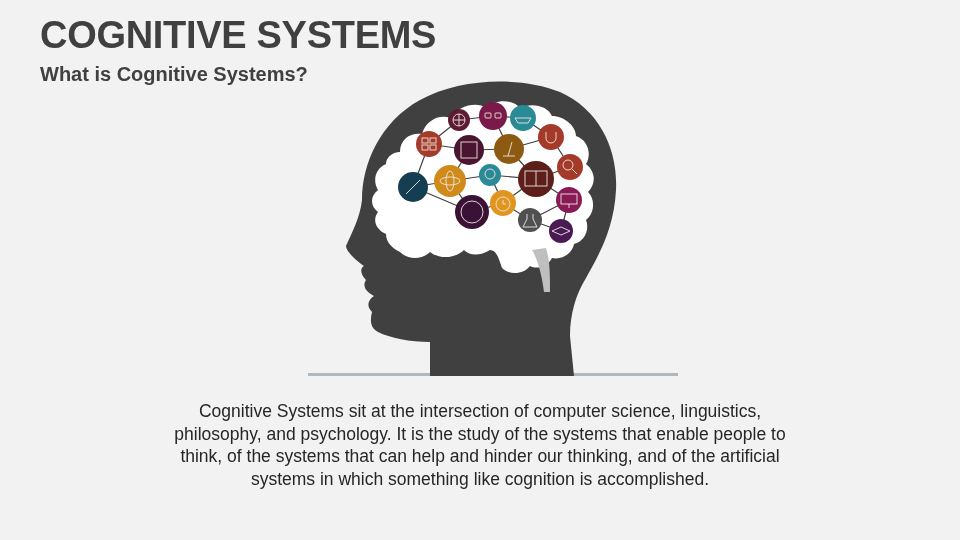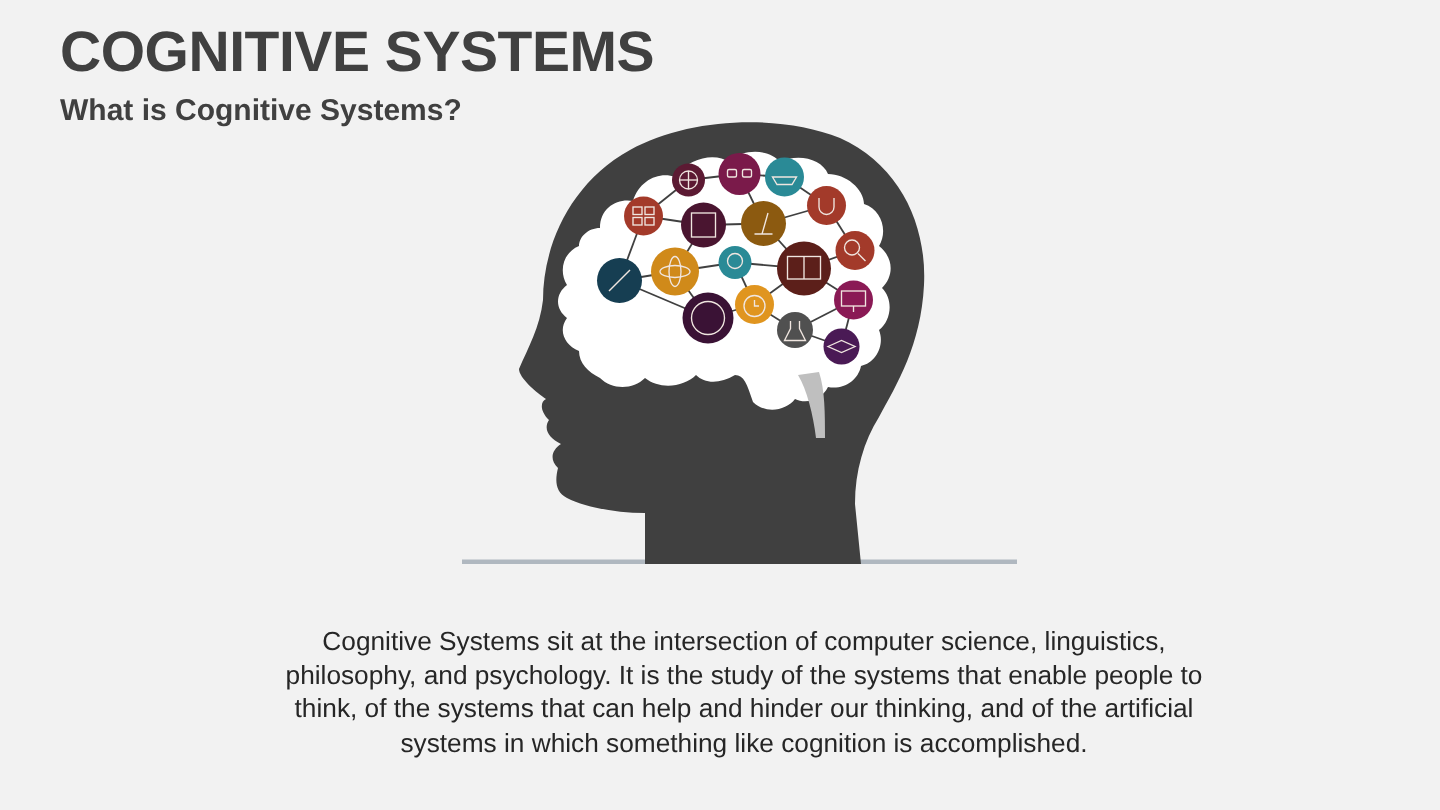--- a/index.html
+++ b/index.html
@@ -17,21 +17,21 @@
   .subtitle {
     position: absolute; left: 40px; top: 63px;
     font-size: 20px; color: #404040; margin: 0;
   }
   .illustration {
     position: absolute; left: 300px; top: 80px; width: 400px; height: 310px;
   }
   .body-text {
     position: absolute; left: 160px; top: 400px; width: 640px;
     text-align: center; font-size: 17.5px; line-height: 22.5px; color: #262626;
-    margin: 16px;
+    margin: 0;
   }
 </style>
 </head>
 <body>
 
 <h1 class="title">COGNITIVE SYSTEMS</h1>
 <h2 class="subtitle">What is Cognitive Systems?</h2>
 
 <div class="illustration">
   <svg width="400" height="310" viewBox="0 0 400 310" xmlns="http://www.w3.org/2000/svg">

